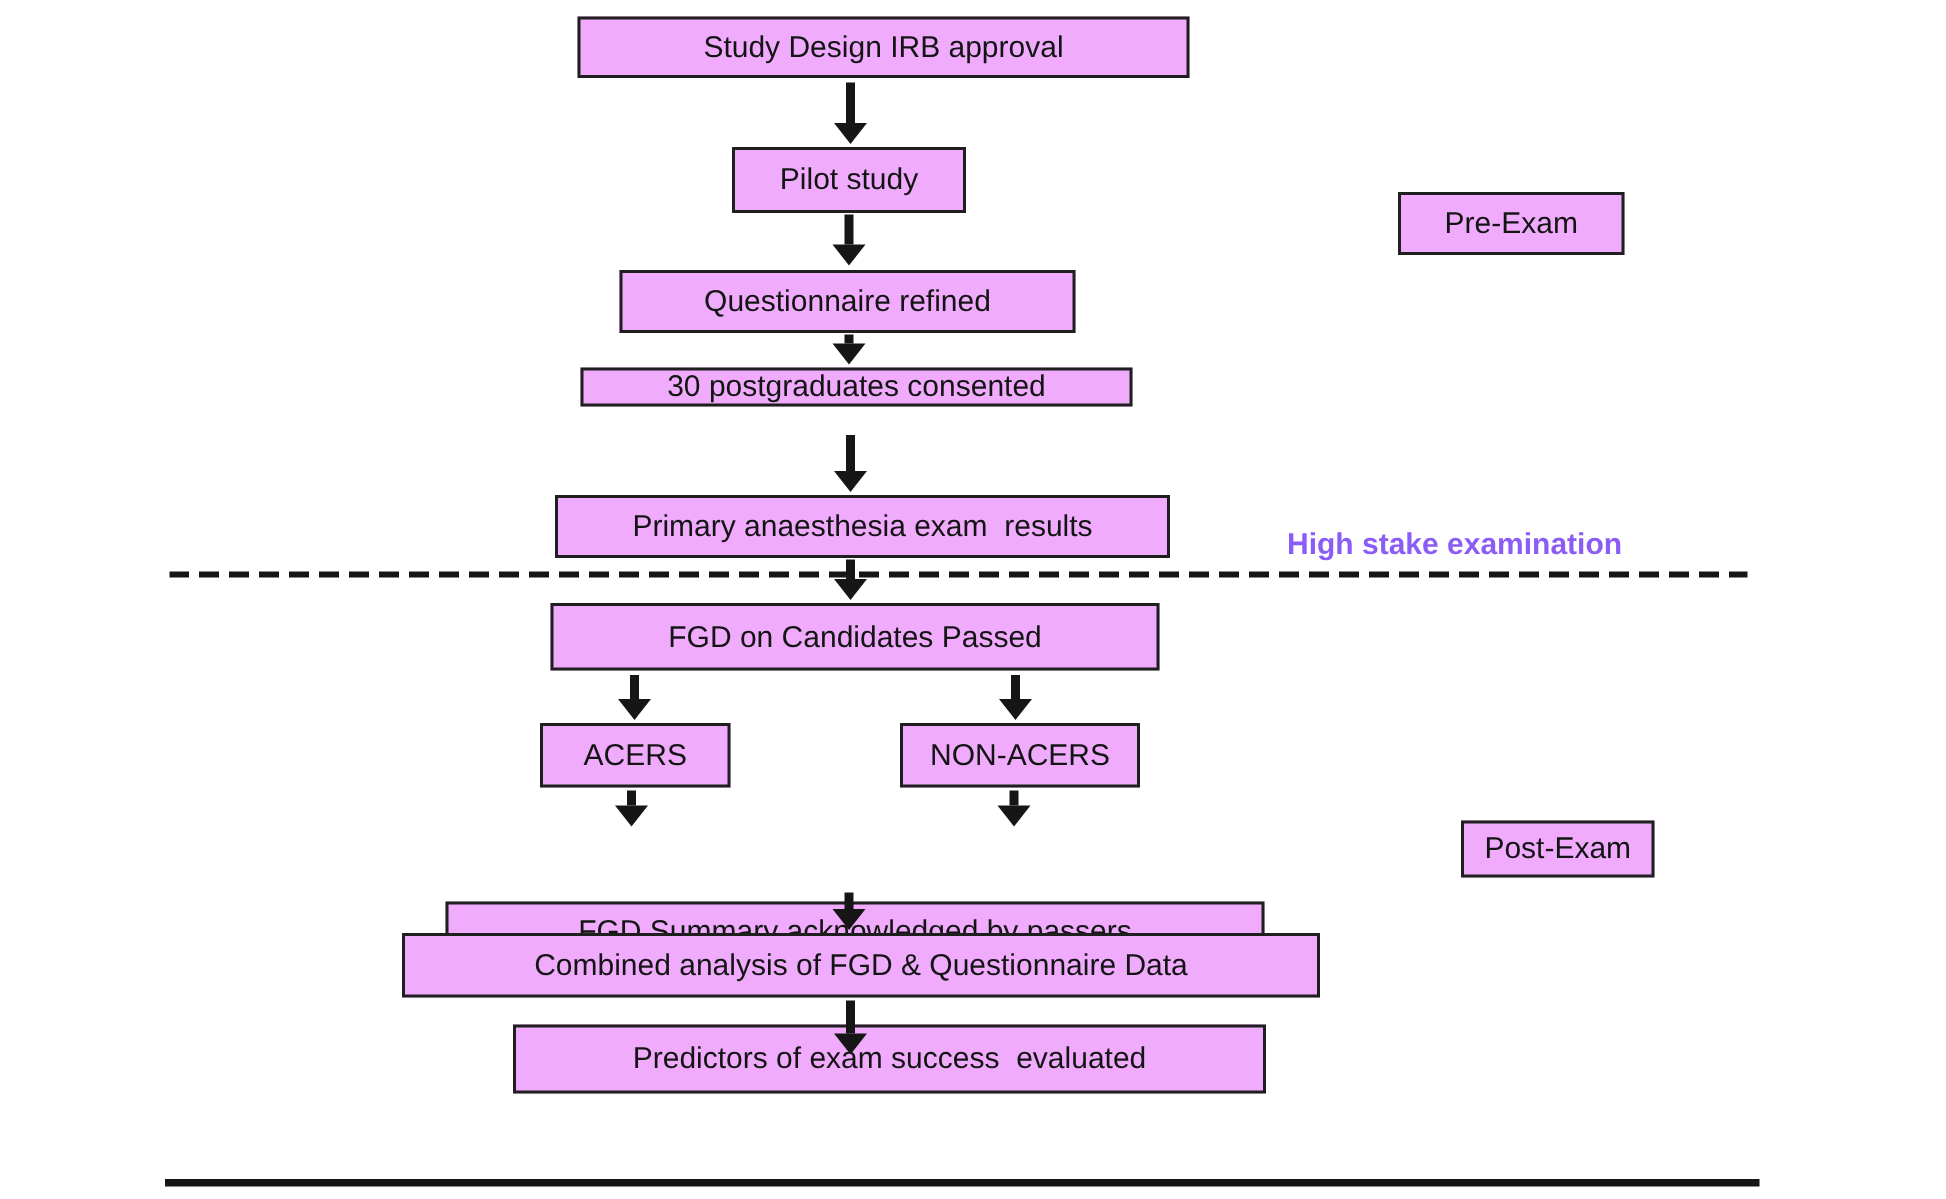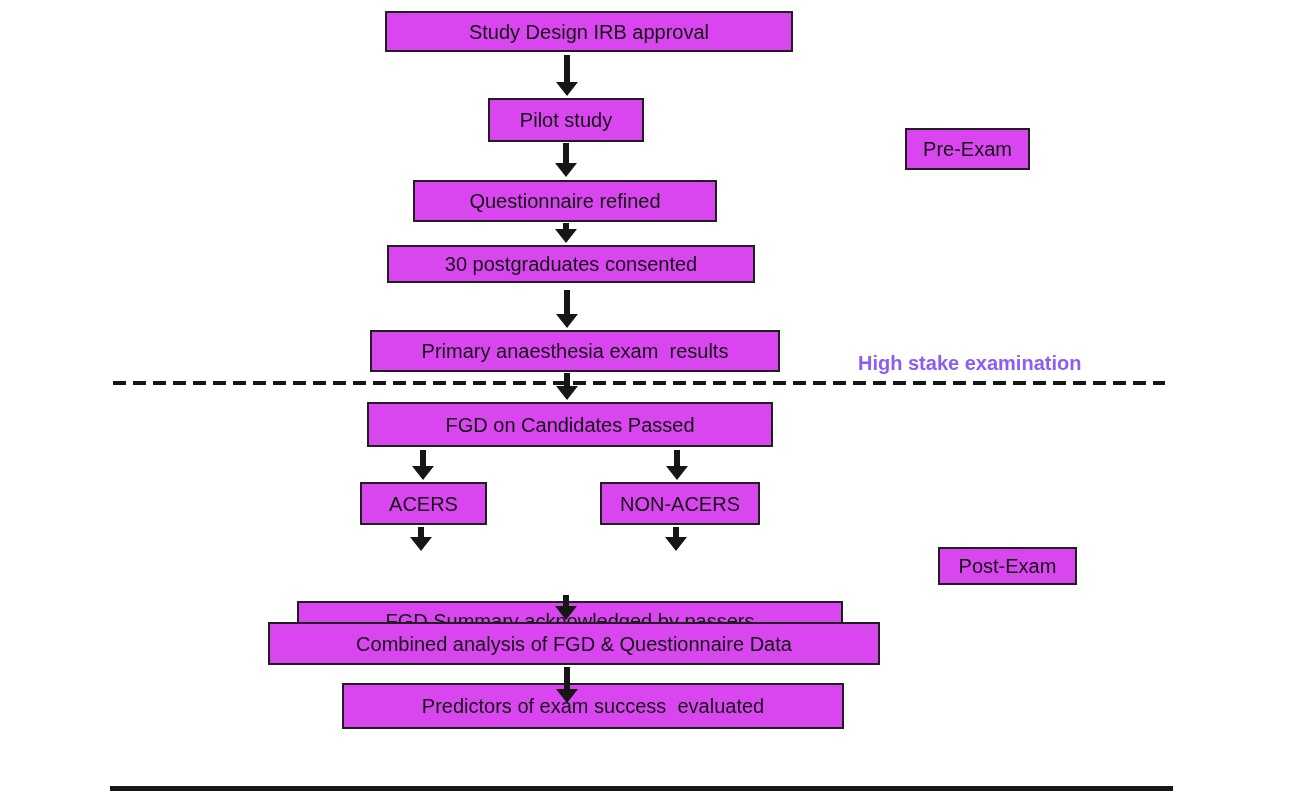--- a/index.html
+++ b/index.html
@@ -8,21 +8,21 @@
     width:1297px;height:799px;
     background:#ffffff;
     font-family:"Liberation Sans", sans-serif;
     color:#161616;
     overflow:hidden;
   }
   .node{
     position:absolute;
     box-sizing:border-box;
     border:2px solid #1f1f1f;
-    background:#d946ef;
+    background:#f0abfc;
     display:flex;
     align-items:center;
     justify-content:center;
     text-align:center;
   }
   .node .lbl{
     font-size:20px;
     line-height:1.1;
     white-space:pre-wrap;
     color:#141414;
@@ -71,21 +71,21 @@
   </div>
 
   <div class="node" style="left:488px;top:98px;width:156px;height:44px;">
     <span class="lbl">Pilot study</span>
   </div>
 
   <div class="node" style="left:413px;top:180px;width:304px;height:42px;">
     <span class="lbl">Questionnaire refined</span>
   </div>
 
-  <div class="node" style="left:387px;top:245px;width:368px;height:38px;">
+  <div class="node" style="left:387px;top:245px;width:368px;height:26px;">
     <span class="lbl">30 postgraduates consented</span>
   </div>
 
   <div class="node" style="left:367px;top:402px;width:406px;height:45px;">
     <span class="lbl">FGD on Candidates Passed</span>
   </div>
 
   <div class="node" style="left:370px;top:330px;width:410px;height:42px;">
     <span class="lbl">Primary anaesthesia exam  results</span>
   </div>
@@ -103,25 +103,25 @@
   </div>
 
   <div class="node" style="left:268px;top:622px;width:612px;height:43px;">
     <span class="lbl">Combined analysis of FGD &amp; Questionnaire Data</span>
   </div>
 
   <div class="node" style="left:342px;top:683px;width:502px;height:46px;">
     <span class="lbl">Predictors of exam success  evaluated</span>
   </div>
 
-  <div class="node" style="left:905px;top:128px;width:125px;height:42px;">
+  <div class="node" style="left:932px;top:128px;width:151px;height:42px;">
     <span class="lbl">Pre-Exam</span>
   </div>
 
-  <div class="node" style="left:938px;top:547px;width:139px;height:38px;">
+  <div class="node" style="left:974px;top:547px;width:129px;height:38px;">
     <span class="lbl">Post-Exam</span>
   </div>
 
   <div class="arrow" style="left:556px;top:55px;height:41px;">
     <div class="stem"></div>
     <div class="head"></div>
   </div>
 
   <div class="arrow" style="left:555px;top:143px;height:34px;">
     <div class="stem"></div>

